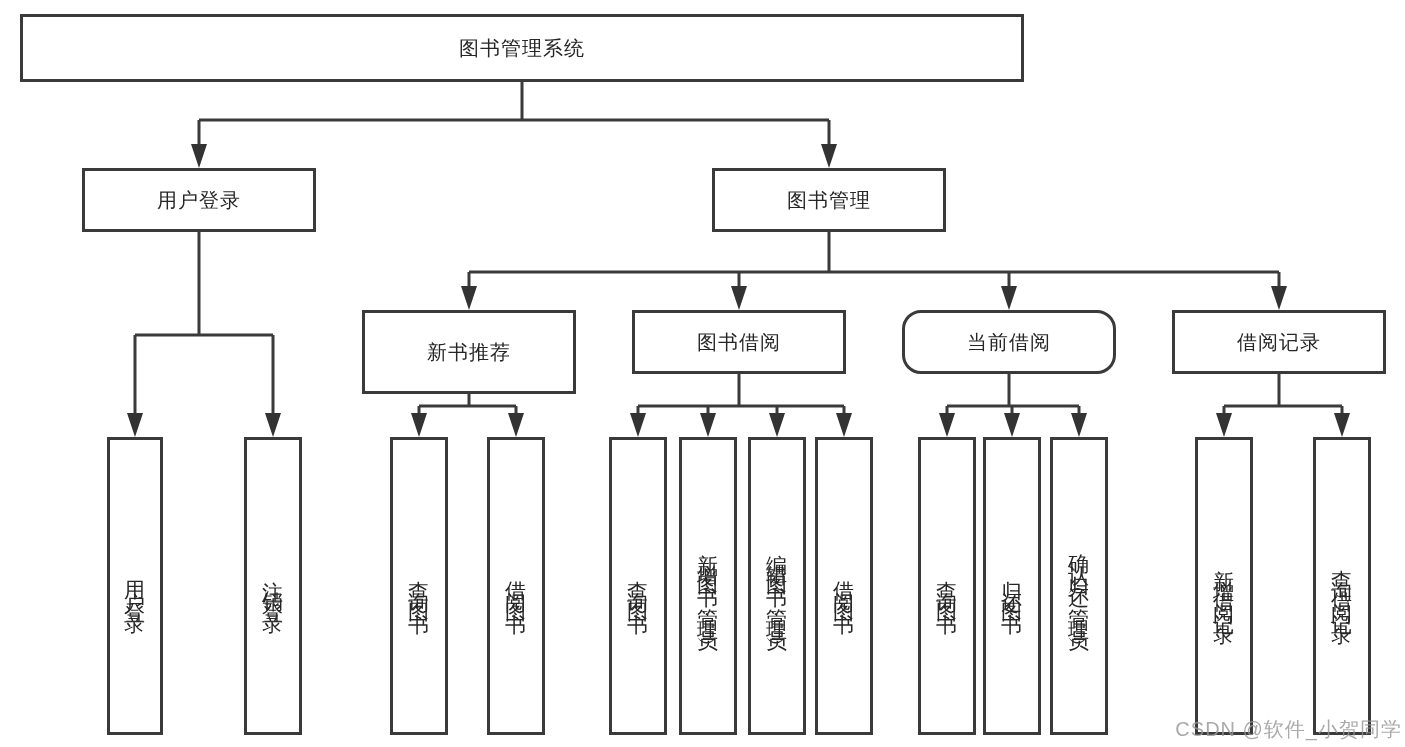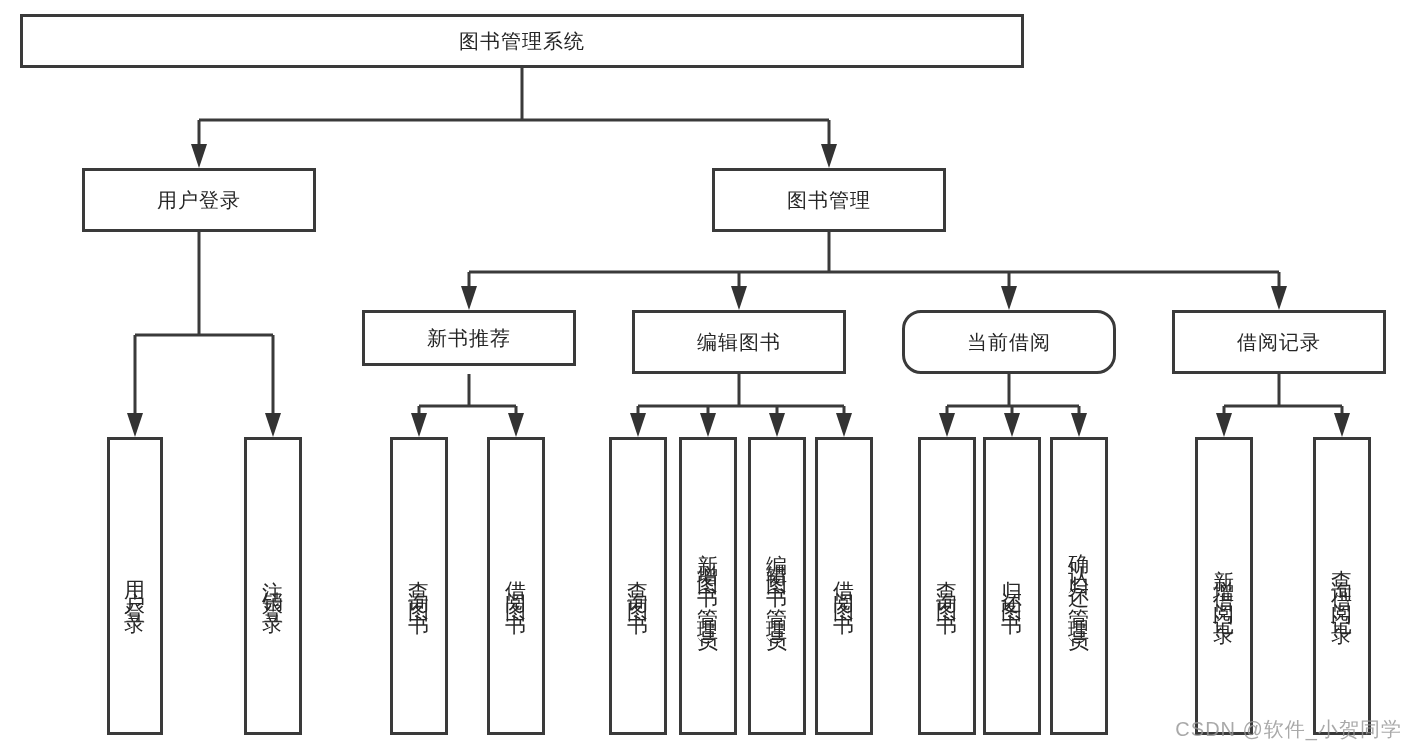--- a/index.html
+++ b/index.html
@@ -75,36 +75,36 @@
       M700 413 L716 413 L708 437 Z
       M769 413 L785 413 L777 437 Z
       M836 413 L852 413 L844 437 Z
       M939 413 L955 413 L947 437 Z
       M1004 413 L1020 413 L1012 437 Z
       M1071 413 L1087 413 L1079 437 Z
       M1216 413 L1232 413 L1224 437 Z
       M1334 413 L1350 413 L1342 437 Z"></path>
   </svg>
 
-  <div class="node hnode" style="left:20px;top:14px;width:1004px;height:54px;">
+  <div class="node hnode" style="left:20px;top:14px;width:1004px;height:68px;">
     <span>图书管理系统</span>
   </div>
 
   <div class="node hnode" style="left:82px;top:168px;width:234px;height:64px;">
     <span>用户登录</span>
   </div>
   <div class="node hnode" style="left:712px;top:168px;width:234px;height:64px;">
     <span>图书管理</span>
   </div>
 
-  <div class="node hnode" style="left:362px;top:310px;width:214px;height:56px;">
+  <div class="node hnode" style="left:362px;top:310px;width:214px;height:84px;">
     <span>新书推荐</span>
   </div>
   <div class="node hnode" style="left:632px;top:310px;width:214px;height:64px;">
-    <span>编辑图书</span>
+    <span>图书借阅</span>
   </div>
   <div class="node hnode" style="left:902px;top:310px;width:214px;height:64px;border-radius:19px;">
     <span>当前借阅</span>
   </div>
   <div class="node hnode" style="left:1172px;top:310px;width:214px;height:64px;">
     <span>借阅记录</span>
   </div>
 
   <div class="node vnode" style="left:107px;width:56px;">
     <span class="vtext">用户登录</span>

